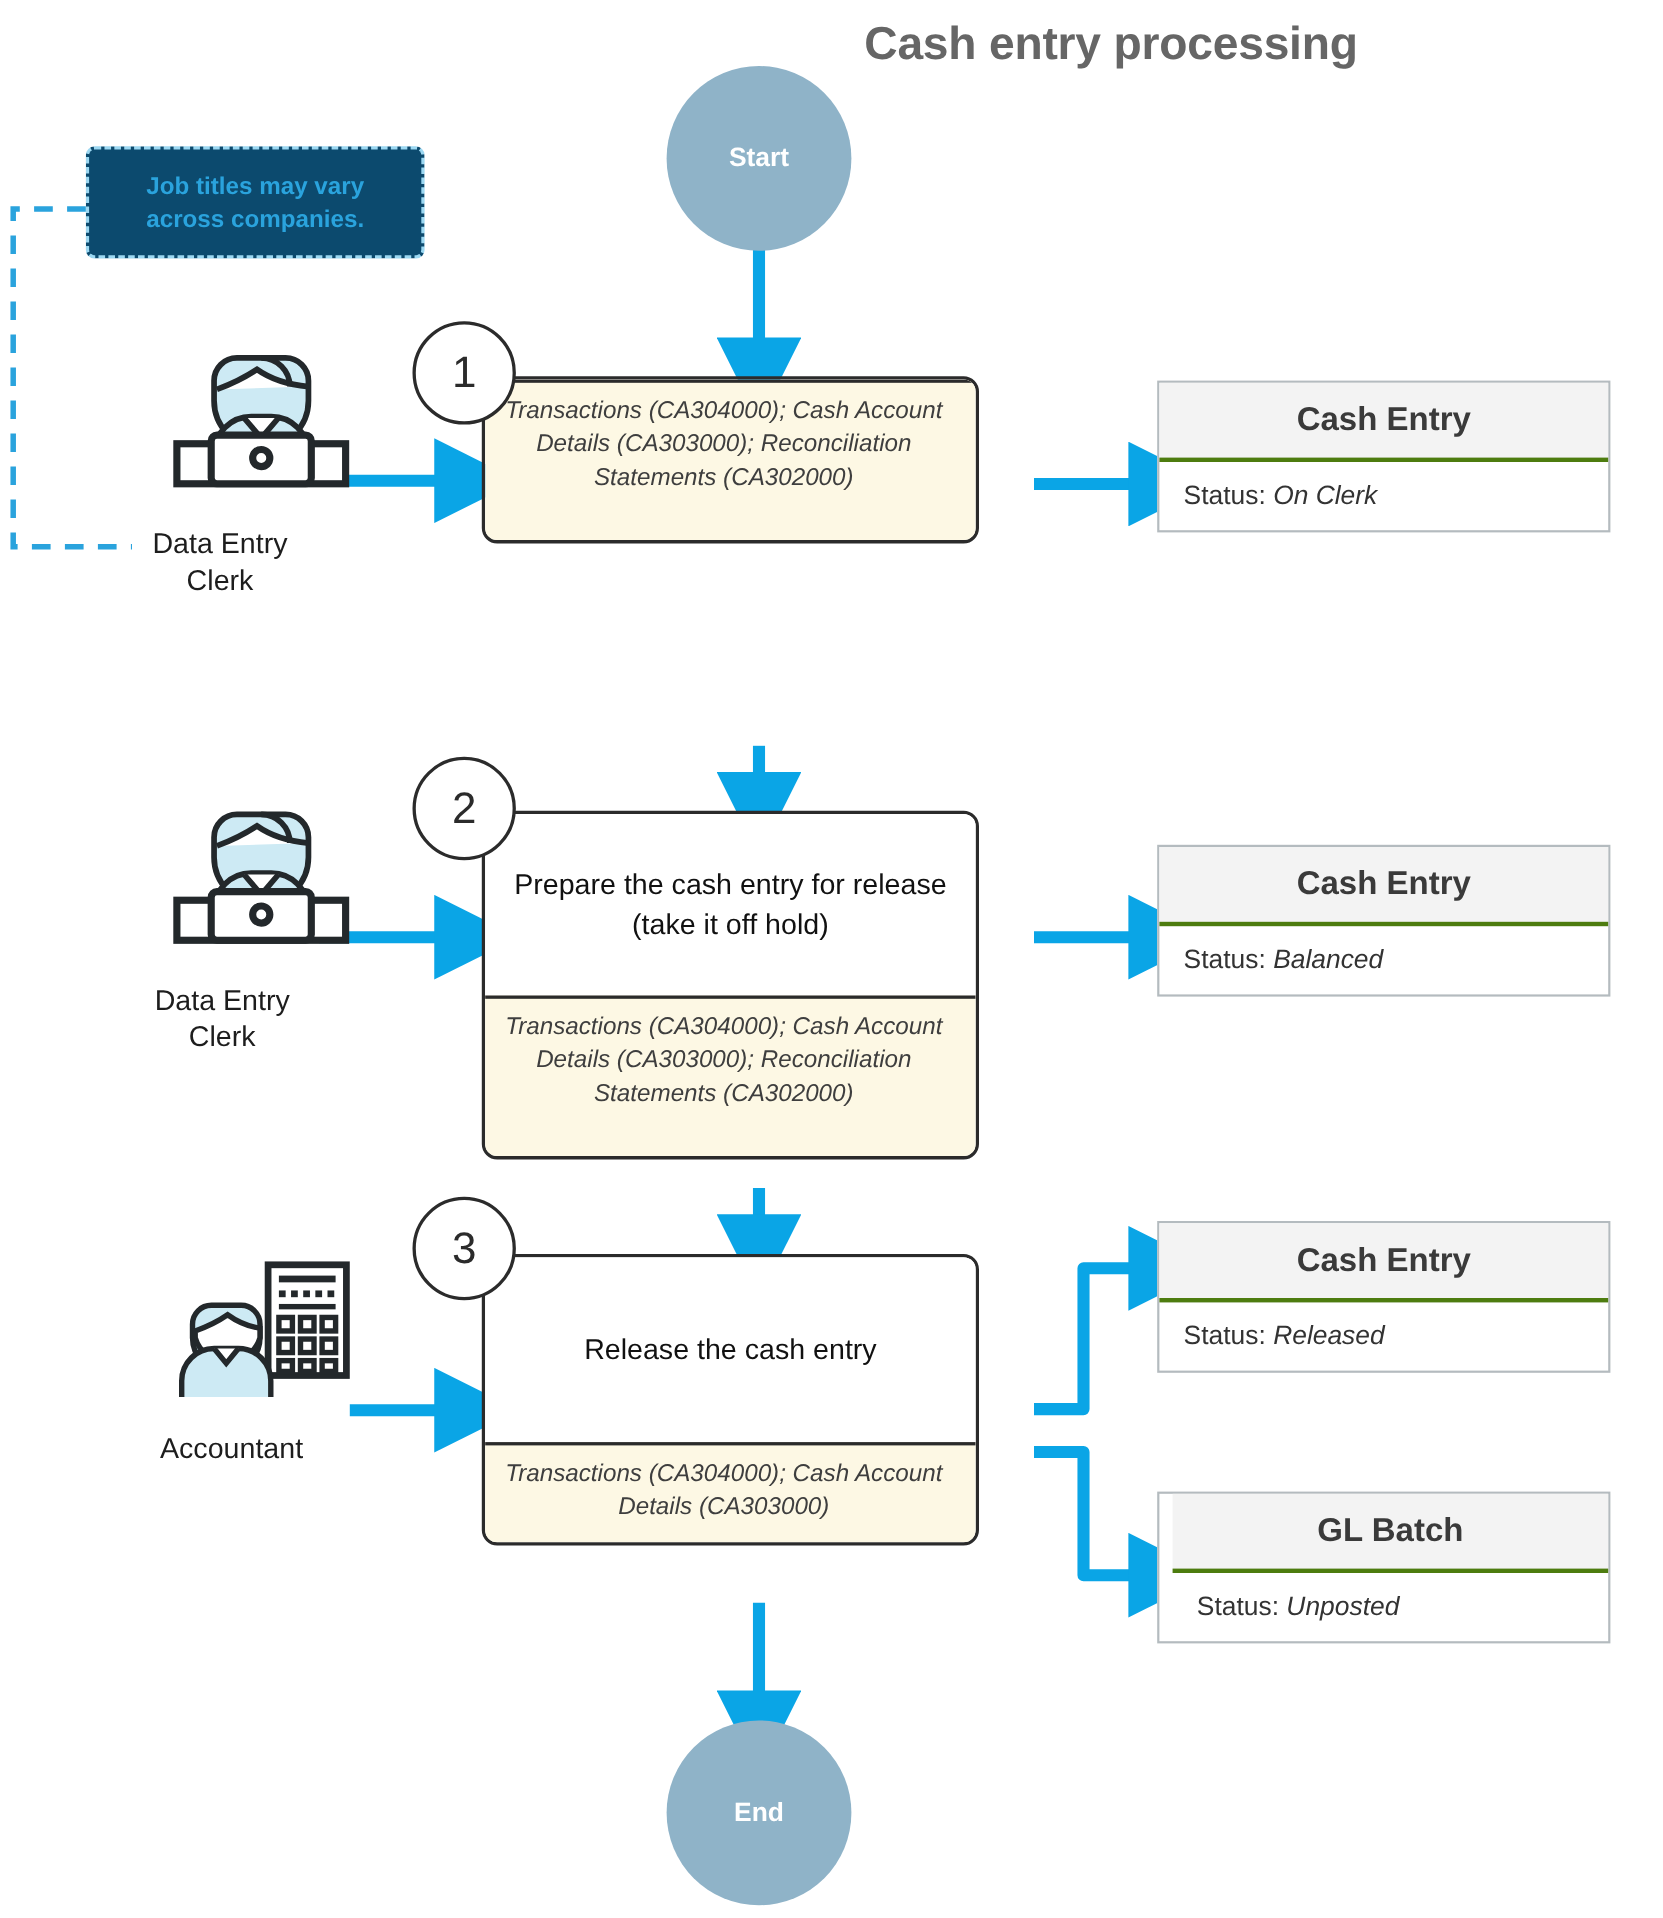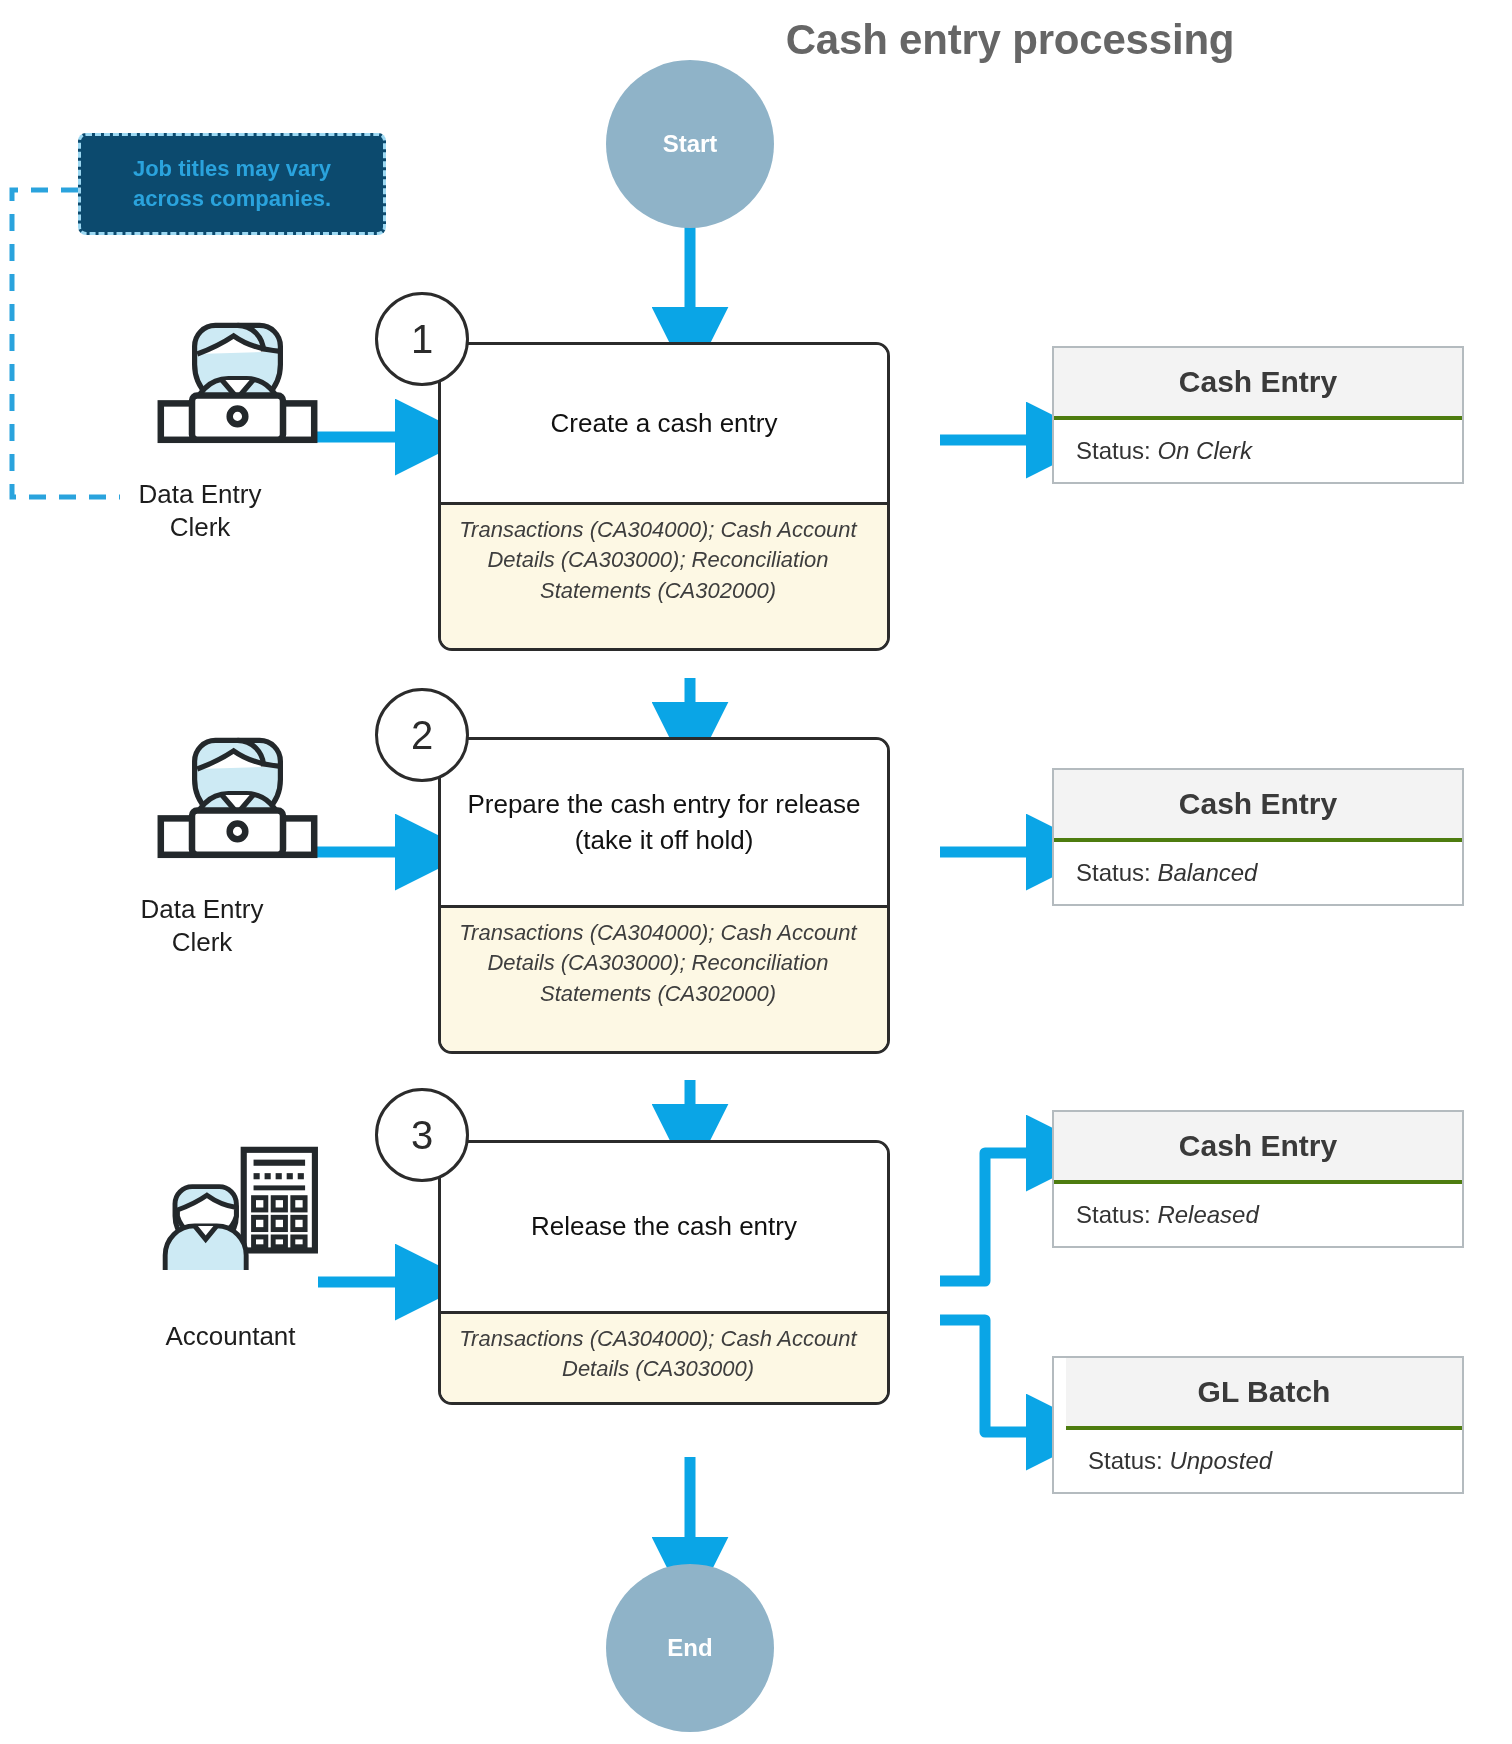--- a/index.html
+++ b/index.html
@@ -208,21 +208,20 @@
       <rect x="16" y="68" width="118" height="28" fill="#fff" stroke="#23282b" stroke-width="5"></rect>
       <rect x="40" y="62" width="70" height="34" rx="4" fill="#fff" stroke="#23282b" stroke-width="5"></rect>
       <circle cx="75" cy="78" r="6" fill="#fff" stroke="#23282b" stroke-width="5"></circle>
     </svg>
   </div>
   <div class="abs role-label" style="left:110px; top:478px; width:180px;">Data Entry Clerk</div>
 
   <div class="abs step-num" style="left:375px; top:292px;">1</div>
 
   <div class="abs step-box" style="left:438px; top:342px;">
-    <div class="step-action" style="height:157px;">Create a cash entry</div>
     <div class="step-screens" style="height:146px;">Transactions (CA304000); Cash Account Details (CA303000); Reconciliation Statements (CA302000)</div>
   </div>
 
   <div class="abs entity-box" style="left:1052px; top:346px;">
     <div class="entity-head">Cash Entry</div>
     <div class="entity-body">
       <span>Status:</span>
       <i>On Clerk</i>
     </div>
   </div>
@@ -274,21 +273,21 @@
       <rect x="116" y="63" width="10" height="10" fill="none" stroke="#23282b" stroke-width="4"></rect>
       <rect x="84" y="79" width="10" height="8" fill="none" stroke="#23282b" stroke-width="4"></rect>
       <rect x="100" y="79" width="10" height="8" fill="none" stroke="#23282b" stroke-width="4"></rect>
       <rect x="116" y="79" width="10" height="8" fill="none" stroke="#23282b" stroke-width="4"></rect>
       <path d="M34,38 h22 a14,14 0 0 1 14,14 v10 a25,25 0 0 1 -50,0 v-10 a14,14 0 0 1 14,-14 z" fill="#cdeaf4" stroke="#23282b" stroke-width="4"></path>
       <path d="M22,57 q14,-5 24,-12 q11,8 24,10 v7 a25,25 0 0 1 -48,0 z" fill="#fff" stroke="#23282b" stroke-width="4"></path>
       <path d="M12,106 v-12 a24,24 0 0 1 24,-24 h18 a24,24 0 0 1 24,24 v12" fill="#cdeaf4" stroke="#23282b" stroke-width="4"></path>
       <path d="M36,70 l9,11 l9,-11" fill="#fff" stroke="#23282b" stroke-width="4"></path>
     </svg>
   </div>
-  <div class="abs role-label" style="left:128px; top:1300px; width:205px;margin-top:20px;">Accountant</div>
+  <div class="abs role-label" style="left:108px; top:1300px; width:205px;">Accountant</div>
 
   <div class="abs step-num" style="left:375px; top:1088px;">3</div>
 
   <div class="abs step-box" style="left:438px; top:1140px;">
     <div class="step-action" style="height:168px;">Release the cash entry</div>
     <div class="step-screens" style="height:91px;">Transactions (CA304000); Cash Account Details (CA303000)</div>
   </div>
 
   <div class="abs entity-box" style="left:1052px; top:1110px;">
     <div class="entity-head">Cash Entry</div>

